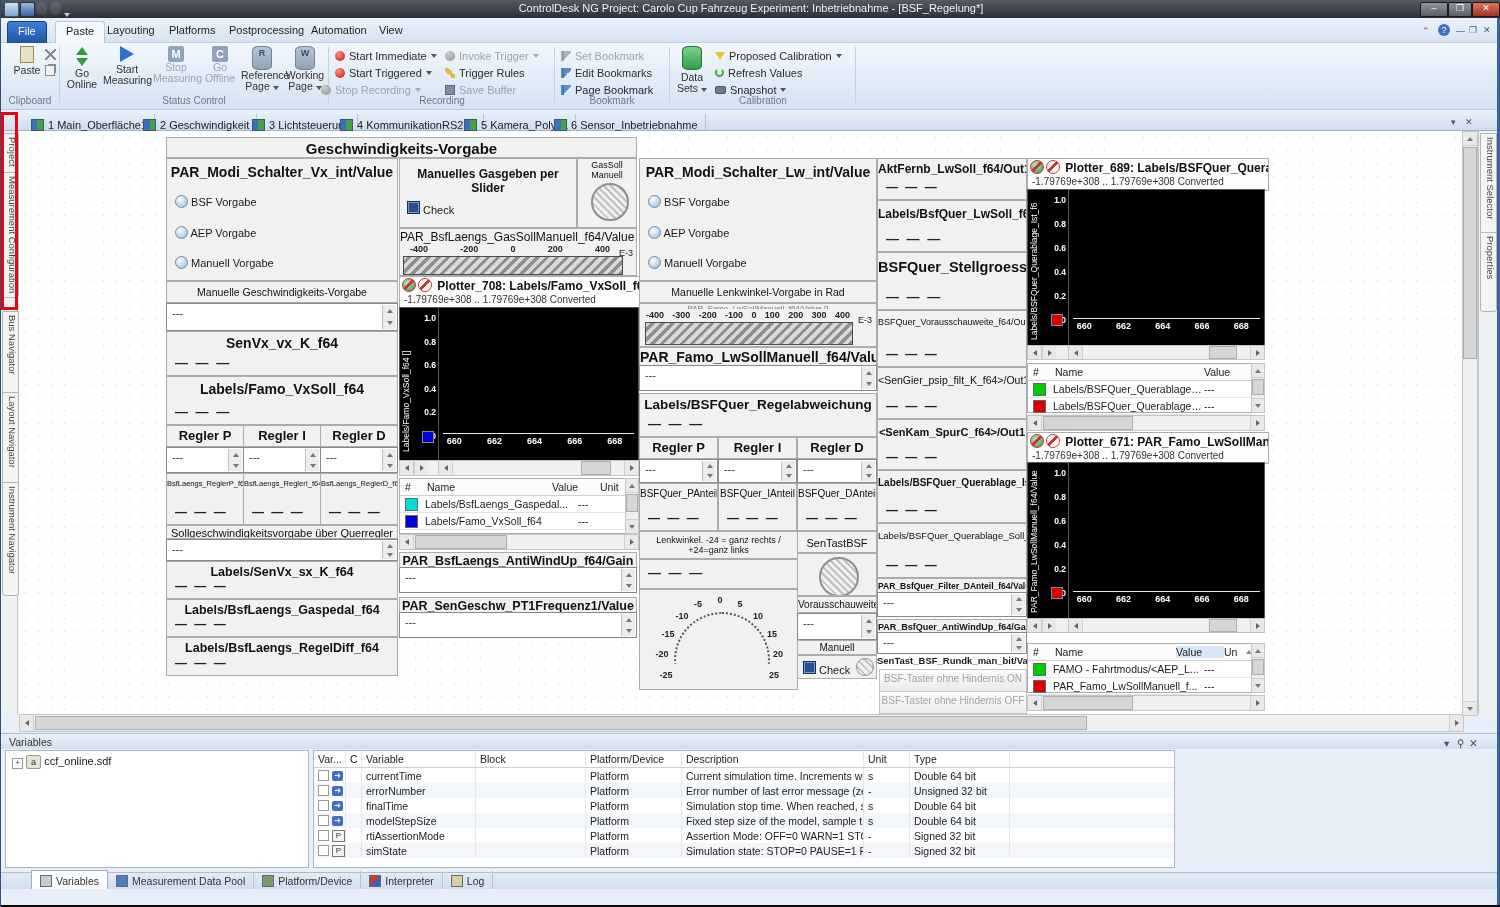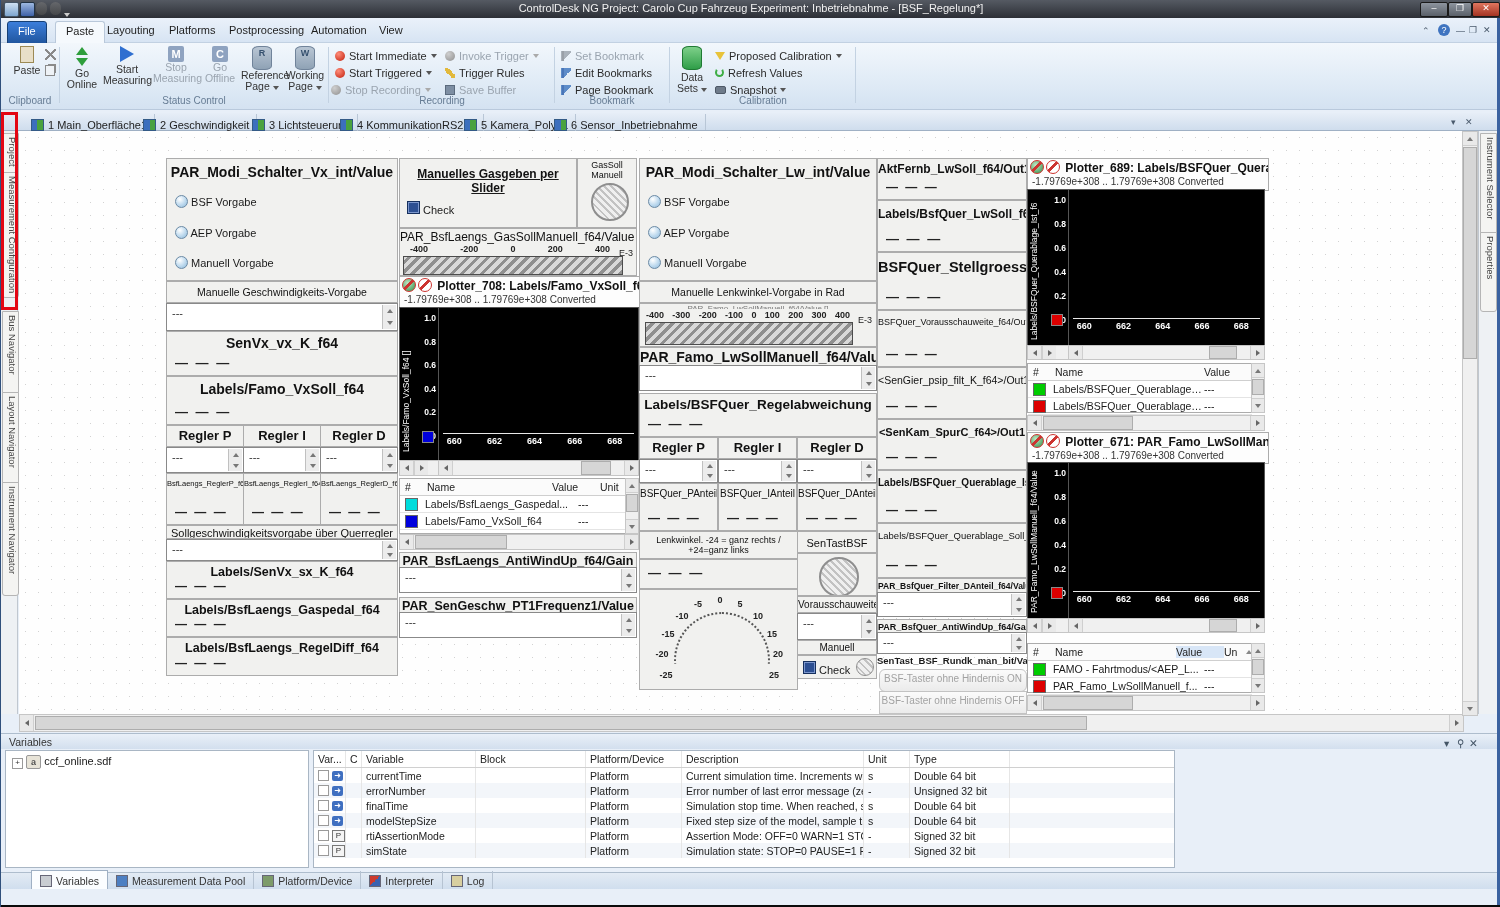--- a/index.html
+++ b/index.html
@@ -203,21 +203,21 @@
     <div class="rrow" style="left:334px;top:5px;">
         <span class="ic ic-dot"></span>
         <span>Start Immediate</span> 
         <i class="caret"></i>
       </div>
     <div class="rrow" style="left:334px;top:22px;">
         <span class="ic ic-dot"></span>
         <span>Start Triggered</span> 
         <i class="caret"></i>
       </div>
-    <div class="rrow dis" style="left:330px;top:39px;justify-content:flex-end;">
+    <div class="rrow dis" style="left:320px;top:39px;justify-content:flex-end;">
         <span class="ic ic-dot gray"></span>
         <span>Stop Recording</span> 
         <i class="caret" style="border-top-color:#aaa"></i>
       </div>
     <div class="rrow dis" style="left:444px;top:5px;">
         <span class="ic ic-dot gray"></span>
         <span>Invoke Trigger</span> 
         <i class="caret" style="border-top-color:#aaa"></i>
       </div>
     <div class="rrow" style="left:444px;top:22px;">
@@ -307,20 +307,23 @@
   <div class="vtab" style="top:133px;height:36px;">Project</div>
   <div class="vtab" style="top:172px;height:118px;">Measurement Configuration</div>
   <div class="vtab" style="top:311px;height:76px;">Bus Navigator</div>
   <div class="vtab" style="top:392px;height:86px;">Layout Navigator</div>
   <div class="vtab" style="top:482px;height:106px;">Instrument Navigator</div>
 
   <div class="abs vstrip" style="left:1477px;top:131px;width:19px;height:583px;border-left:1px solid #c0c7cf;border-right:none;"></div>
   <div class="vtab" style="left:1479px;top:133px;height:96px;">Instrument Selector</div>
   <div class="vtab" style="left:1479px;top:232px;height:72px;">Properties</div>
 
+  <div class="fld" style="left:165px;top:137px;width:471px;height:21px;">
+    <span class="ft" style="font-size:15px;padding-top:2px">Geschwindigkeits-Vorgabe</span>
+  </div>
   <div class="fld" style="left:165px;top:158px;width:232px;height:123px;">
     <span class="ft" style="font-size:14px;padding-top:5px">PAR_Modi_Schalter_Vx_int/Value</span>
     <div class="abs" style="left:8px;top:36px"><span class="radio"></span> <span>BSF Vorgabe</span></div>
     <div class="abs" style="left:8px;top:67px"><span class="radio"></span> <span>AEP Vorgabe</span></div>
     <div class="abs" style="left:8px;top:97px"><span class="radio"></span> <span>Manuell Vorgabe</span></div>
   </div>
   <div class="fld" style="left:165px;top:281px;width:232px;height:22px;">
     <span class="ft" style="font-size:10.5px;font-weight:normal;padding-top:4px">Manuelle Geschwindigkeits-Vorgabe</span>
   </div>
   <div class="inp" style="left:165px;top:303px;width:232px;height:28px;">
@@ -384,21 +387,21 @@
   </div>
   <div class="fld" style="left:165px;top:599px;width:232px;height:38px;">
     <span class="ft" style="font-size:12.5px;padding-top:3px">Labels/BsfLaengs_Gaspedal_f64</span>
     <span class="fv" style="font-size:12px">— — —</span>
   </div>
   <div class="fld" style="left:165px;top:637px;width:232px;height:39px;">
     <span class="ft" style="font-size:12.5px;padding-top:3px">Labels/BsfLaengs_RegelDiff_f64</span>
     <span class="fv" style="font-size:12px">— — —</span>
   </div>
 
-  <div class="fld" style="left:398px;top:158px;width:178px;height:70px;text-decoration:underline;">
+  <div class="fld" style="left:398px;top:158px;width:178px;height:70px;">
     <span class="ft" style="font-size:12px;padding-top:8px;white-space:normal">Manuelles Gasgeben per Slider</span>
     <div class="abs" style="left:7px;top:42px"><span class="chk"></span> <span>Check</span></div>
   </div>
   <div class="fld" style="left:576px;top:158px;width:60px;height:70px;">
     <span class="ft" style="font-size:9px;font-weight:normal;padding-top:1px">GasSoll</span>
     <span class="ft" style="font-size:9px;font-weight:normal">Manuell</span>
     <span class="knob" style="left:13px;top:24px;width:34px;height:34px;"></span>
   </div>
   <div class="fld" style="left:398px;top:228px;width:238px;height:48px;">
     <span class="ft" style="font-size:12px;padding-top:1px;font-weight:normal">PAR_BsfLaengs_GasSollManuell_f64/Value []</span>
@@ -658,21 +661,21 @@
         <i class="tri dn"></i>
       </span></div>
   <div class="fld" style="left:876px;top:619px;width:150px;height:13px;border-bottom:none">
     <span class="ft" style="font-size:9px;padding-top:2px">PAR_BsfQuer_AntiWindUp_f64/Gain</span>
   </div>
   <div class="inp" style="left:876px;top:632px;width:150px;height:22px;"><span>---</span><span class="spin">
         <i class="tri up"></i>
         <i class="tri dn"></i>
       </span></div>
   <div class="abs" style="left:876px;top:655px;width:150px;height:13px;text-align:center;font-size:9.5px;font-weight:bold;">SenTast_BSF_Rundk_man_bit/Value</div>
-  <div class="gbtn" style="left:878px;top:669px;width:146px;height:18px;border-radius:6px;">BSF-Taster ohne Hindernis ON</div>
+  <div class="gbtn" style="left:878px;top:669px;width:146px;height:18px;">BSF-Taster ohne Hindernis ON</div>
   <div class="gbtn" style="left:878px;top:691px;width:146px;height:18px;">BSF-Taster ohne Hindernis OFF</div>
 
   <div class="plothdr" style="left:1026px;top:158px;width:236px;height:17px;">
     <span class="noicon g"></span><span class="noicon"></span>
     <span>Plotter_689:  Labels/BSFQuer_Querab...</span>
   </div>
   <div class="norange" style="left:1026px;top:175px;width:236px;height:14px;">-1.79769e+308 .. 1.79769e+308  Converted</div>
   <div class="plot" style="left:1026px;top:189px;width:40px;height:156px;">
     <span class="ylbl" style="left:1px;top:4px;height:146px">Labels/BSFQuer_Querablage_Ist_f6</span>
     <div class="yticks" style="top:5px;height:130px;width:17px;">

